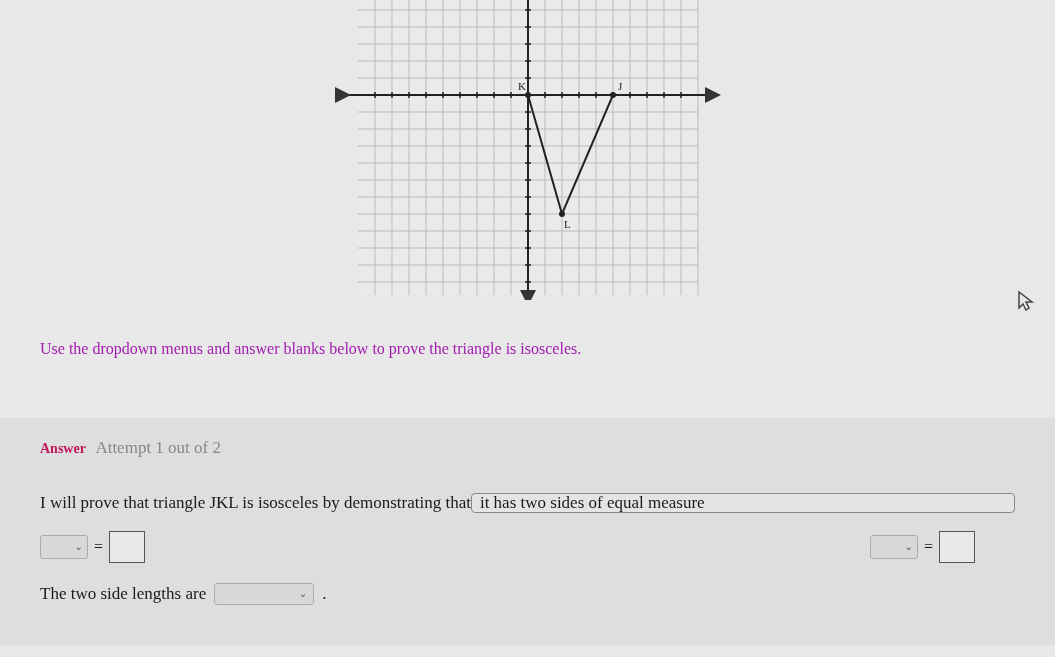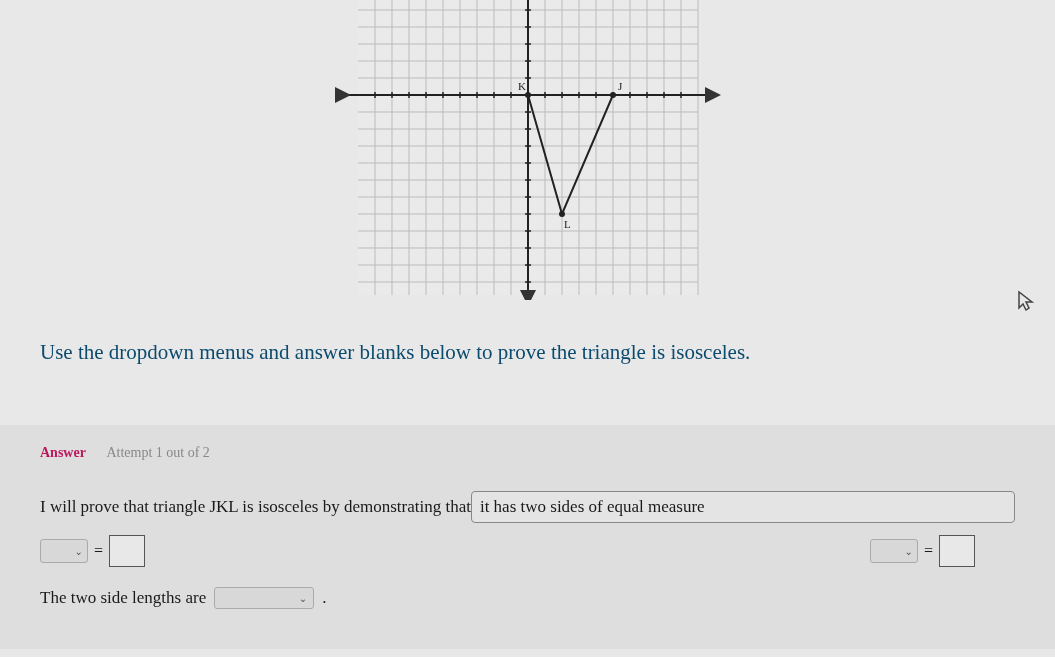--- a/index.html
+++ b/index.html
@@ -15,61 +15,61 @@
     .graph-container {
       display: flex;
       justify-content: center;
       padding-top: 0;
     }
     .graph {
       width: 400px;
       height: 300px;
     }
     .instruction {
-      font-size: 21px;
+      font-size: 16px;
       padding: 40px 40px 20px 40px;
-      color: #0c4a6e;
+      color: #a21caf;
     }
     .answer-section {
       background: #dedede;
       margin-top: 40px;
       padding: 20px 40px 40px 40px;
     }
     .answer-header {
       font-size: 14px;
       margin-bottom: 30px;
     }
     .answer-label {
       font-weight: bold;
       color: #be185d;
     }
     .attempt-text {
       color: #888;
-      font-size: 14px;
-      margin-left: 17px;
+      font-size: 17px;
+      margin-left: 6px;
     }
     .proof-line {
       font-size: 17px;
       line-height: 1.8;
       margin-bottom: 12px;
       display: flex;
       align-items: center;
       flex-wrap: wrap;
     }
     .long-select {
       display: inline-flex;
       align-items: center;
       border: 1px solid #888;
       border-radius: 4px;
       background: #e4e4e4;
       padding: 2px 8px;
       font-size: 17px;
       font-family: inherit;
       min-width: 380px;
-      height: 32px;
+      height: 20px;
       cursor: pointer;
       flex: 1;
     }
     .eq-row {
       display: flex;
       justify-content: space-between;
       margin: 10px 0 20px 0;
       padding-right: 40px;
     }
     .eq-group {

